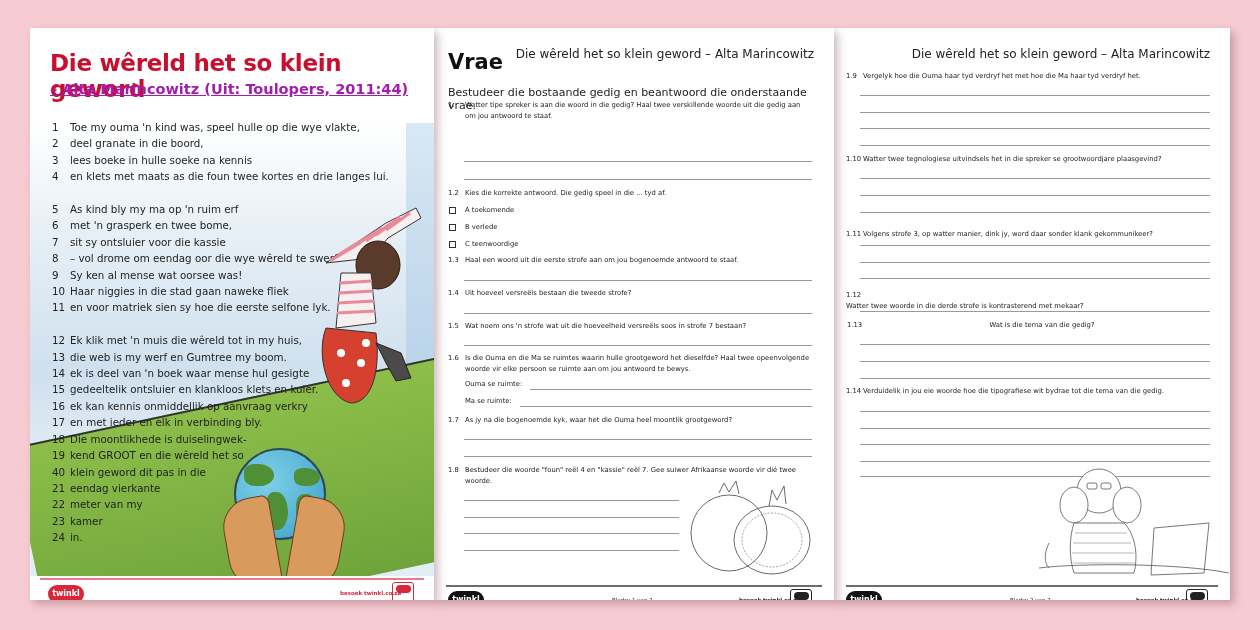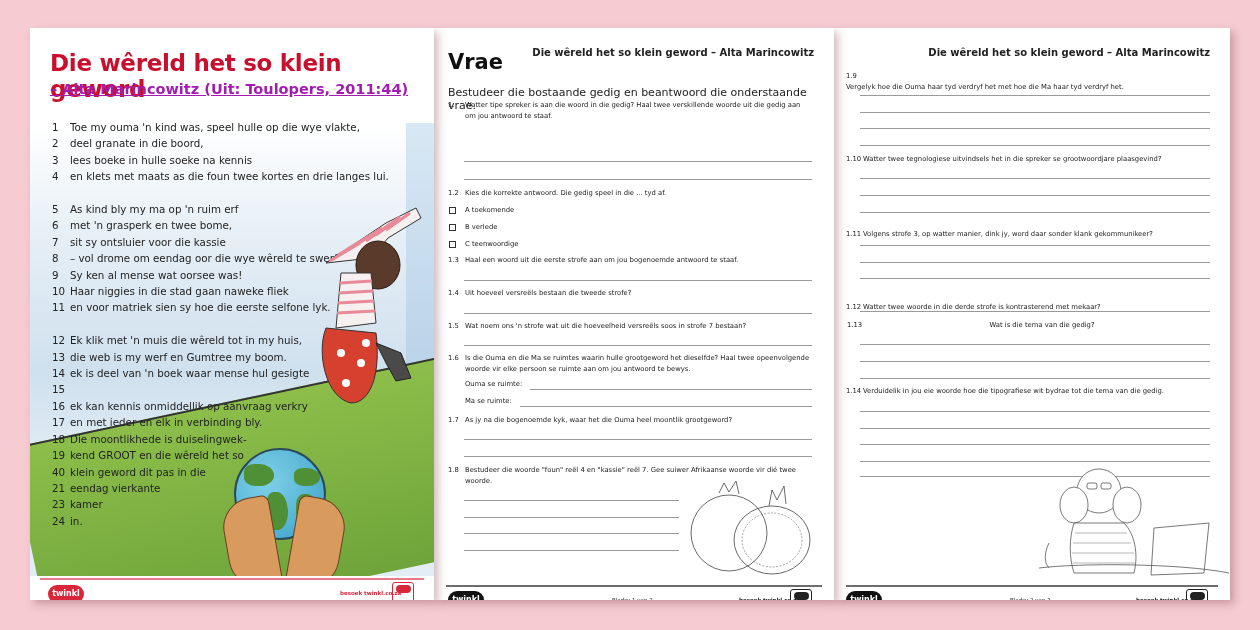--- a/index.html
+++ b/index.html
@@ -31,21 +31,21 @@
   .p1-footer-bg { position: absolute; left: 0; top: 548px; width: 404px; height: 24px; background: #fff; z-index: 3; }
 
   
   .logo { position: absolute; width: 36px; height: 18px; border-radius: 10px; color: #fff; font-size: 8px; font-weight: bold; text-align: center; line-height: 18px; z-index: 5; }
   .site { position: absolute; font-size: 5.5px; z-index: 5; }
   .badge { position: absolute; width: 22px; height: 22px; border: 1.5px solid; border-radius: 3px; z-index: 5; display: flex; align-items: flex-start; justify-content: center; }
   .badge .blob { width: 15px; height: 8px; border-radius: 4px; margin-top: 2px; }
   .pagenum { position: absolute; font-size: 5.5px; z-index: 5; }
 
   
-  .ws-header { position: absolute; right: 20px; top: 19px; font-size: 10px; font-weight: bold; color: #222; }
+  .ws-header { position: absolute; right: 20px; top: 19px; font-size: 12px; font-weight: normal; color: #222; }
   .ws-title { position: absolute; left: 14px; top: 22px; font-size: 21px; font-weight: bold; color: #111; }
   .intro { position: absolute; left: 14px; top: 58px; font-size: 11px; }
   .q { position: absolute; font-size: 6.8px; line-height: 11px; display: flex; }
   .q .qn { width: 17px; flex: none; }
   .q .qt { flex: 1; }
   .ans { position: absolute; height: 1px; background: #9a9a9a; }
   .opt { position: absolute; font-size: 6.8px; display: flex; align-items: center; }
   .cb { width: 7px; height: 7px; border: 1px solid #333; margin-right: 9px; }
   .lbl { position: absolute; font-size: 6.8px; }
   .ws-footer-line { position: absolute; height: 2px; background: #6d6d6d; }
@@ -121,20 +121,21 @@
       <div class="row">
           <span class="num">13</span>
           <span>die web is my werf en Gumtree my boom.</span>
         </div>
       <div class="row">
           <span class="num">14</span>
           <span>ek is deel van 'n boek waar mense hul gesigte</span>
         </div>
       <div class="row">
           <span class="num">15</span>
+          <span>gedeeltelik ontsluier en klankloos klets en kuier.</span>
         </div>
       <div class="row">
           <span class="num">16</span>
           <span>ek kan kennis onmiddellik op aanvraag verkry</span>
         </div>
       <div class="row">
           <span class="num">17</span>
           <span>en met ieder en elk in verbinding bly.</span>
         </div>
       <div class="row">
@@ -145,20 +146,24 @@
           <span class="num">19</span>
           <span>kend GROOT en die wêreld het so</span>
         </div>
       <div class="row">
           <span class="num">40</span>
           <span>klein geword dit pas in die</span>
         </div>
       <div class="row">
           <span class="num">21</span>
           <span>eendag vierkante</span>
+        </div>
+      <div class="row">
+          <span class="num">22</span>
+          <span>meter van my</span>
         </div>
       <div class="row">
           <span class="num">23</span>
           <span>kamer</span>
         </div>
       <div class="row">
           <span class="num">24</span>
           <span>in.</span>
         </div>
     </div>
@@ -281,21 +286,21 @@
   <div class="pagenum" style="left:178px; top:569px;">Bladsy 1 van 2</div>
   <div class="site" style="left:305px; top:569px; color:#222; font-weight:bold;">besoek twinkl.co.za</div>
   <div class="badge" style="left:356px; top:561px; border-color:#222;">
       <div class="blob" style="background:#222;"></div>
     </div>
 </div>
 
 <div class="page" id="p3">
   <div class="ws-header">Die wêreld het so klein geword – Alta Marincowitz</div>
 
-  <div class="q" style="left:12px; top:43px; width:375px;flex-direction:column;">
+  <div class="q" style="left:12px; top:43px; width:375px;">
       <span class="qn">1.9</span>
       <span class="qt">Vergelyk hoe die Ouma haar tyd verdryf het met hoe die Ma haar tyd verdryf het.</span>
     </div>
   <div class="ans" style="left:26px; top:67px; width:350px;"></div>
   <div class="ans" style="left:26px; top:84px; width:350px;"></div>
   <div class="ans" style="left:26px; top:100px; width:350px;"></div>
   <div class="ans" style="left:26px; top:117px; width:350px;"></div>
 
   <div class="q" style="left:12px; top:126px; width:375px;">
       <span class="qn">1.10</span>
@@ -306,21 +311,21 @@
   <div class="ans" style="left:26px; top:184px; width:350px;"></div>
 
   <div class="q" style="left:12px; top:192px; width:375px;margin-top:9px;">
       <span class="qn">1.11</span>
       <span class="qt">Volgens strofe 3, op watter manier, dink jy, word daar sonder klank gekommunikeer?</span>
     </div>
   <div class="ans" style="left:26px; top:217px; width:350px;"></div>
   <div class="ans" style="left:26px; top:234px; width:350px;"></div>
   <div class="ans" style="left:26px; top:250px; width:350px;"></div>
 
-  <div class="q" style="left:12px; top:274px; width:375px;">
+  <div class="q" style="left:12px; top:262px; width:375px;flex-direction:column;">
       <span class="qn">1.12</span>
       <span class="qt">Watter twee woorde in die derde strofe is kontrasterend met mekaar?</span>
     </div>
   <div class="ans" style="left:26px; top:283px; width:350px;"></div>
 
   <div class="q" style="left:12px; top:292px; width:375px;text-align:center;">
       <span class="qn">1.13</span>
       <span class="qt">Wat is die tema van die gedig?</span>
     </div>
   <div class="ans" style="left:26px; top:316px; width:350px;"></div>

